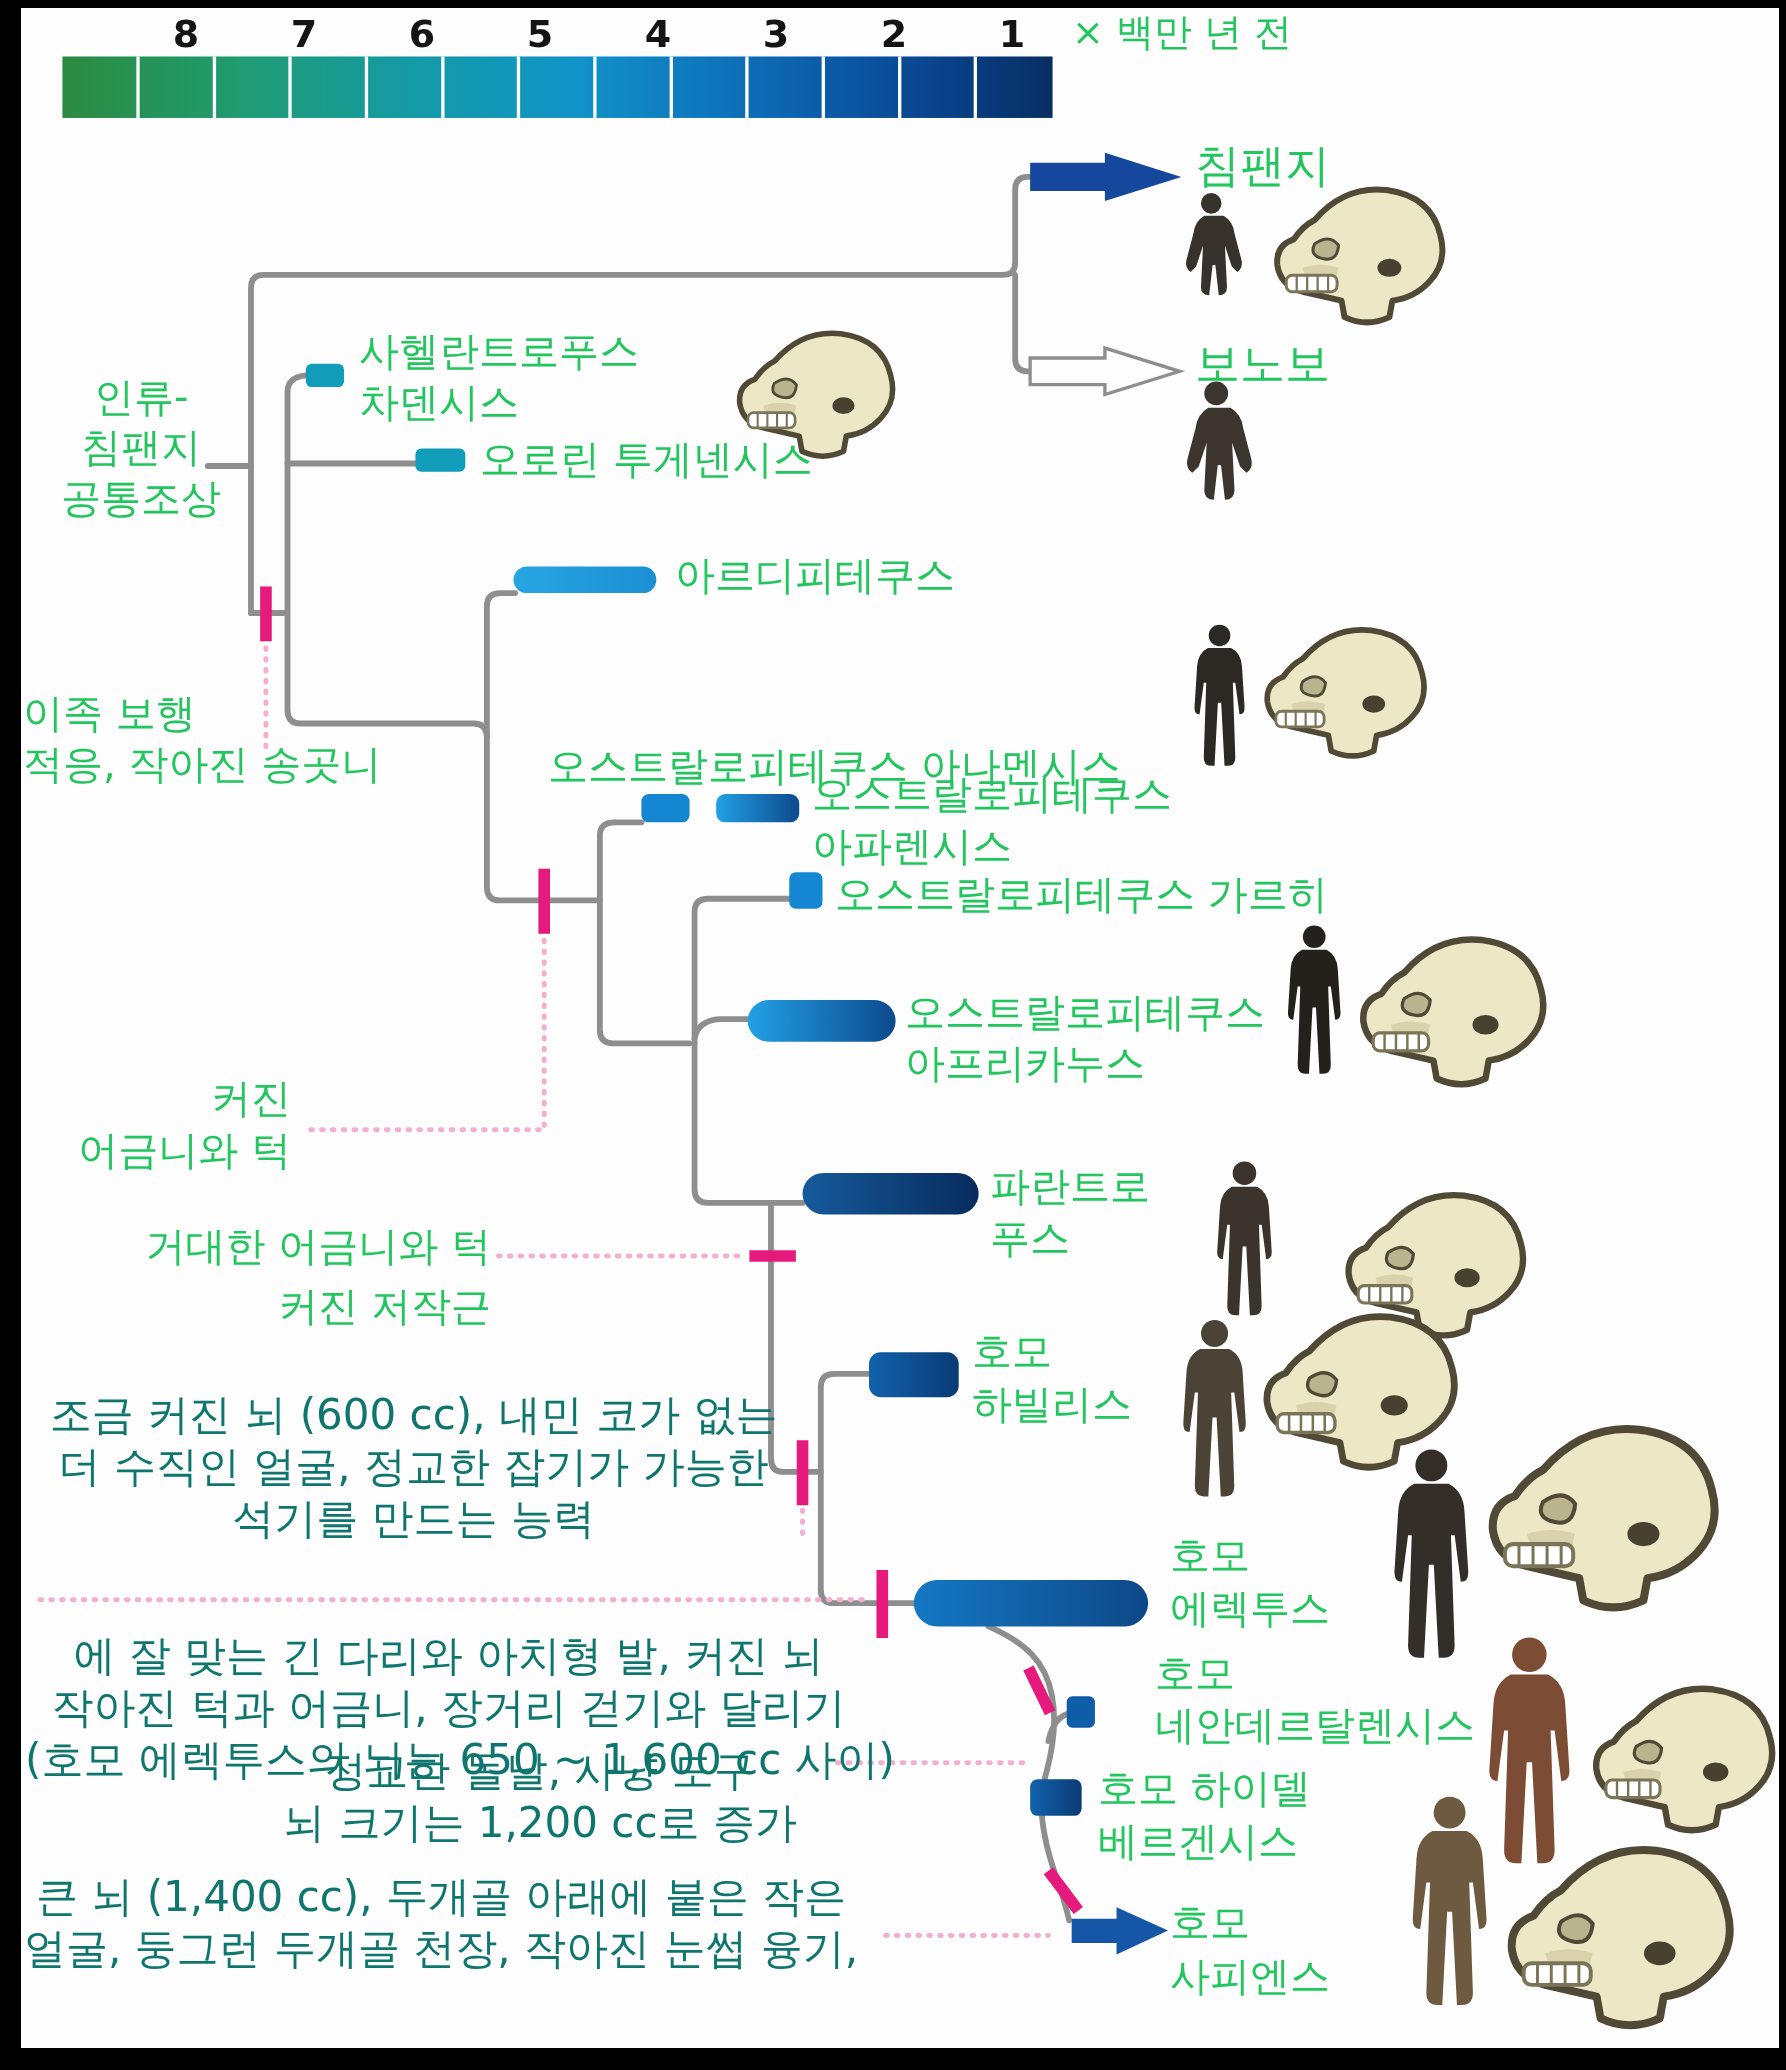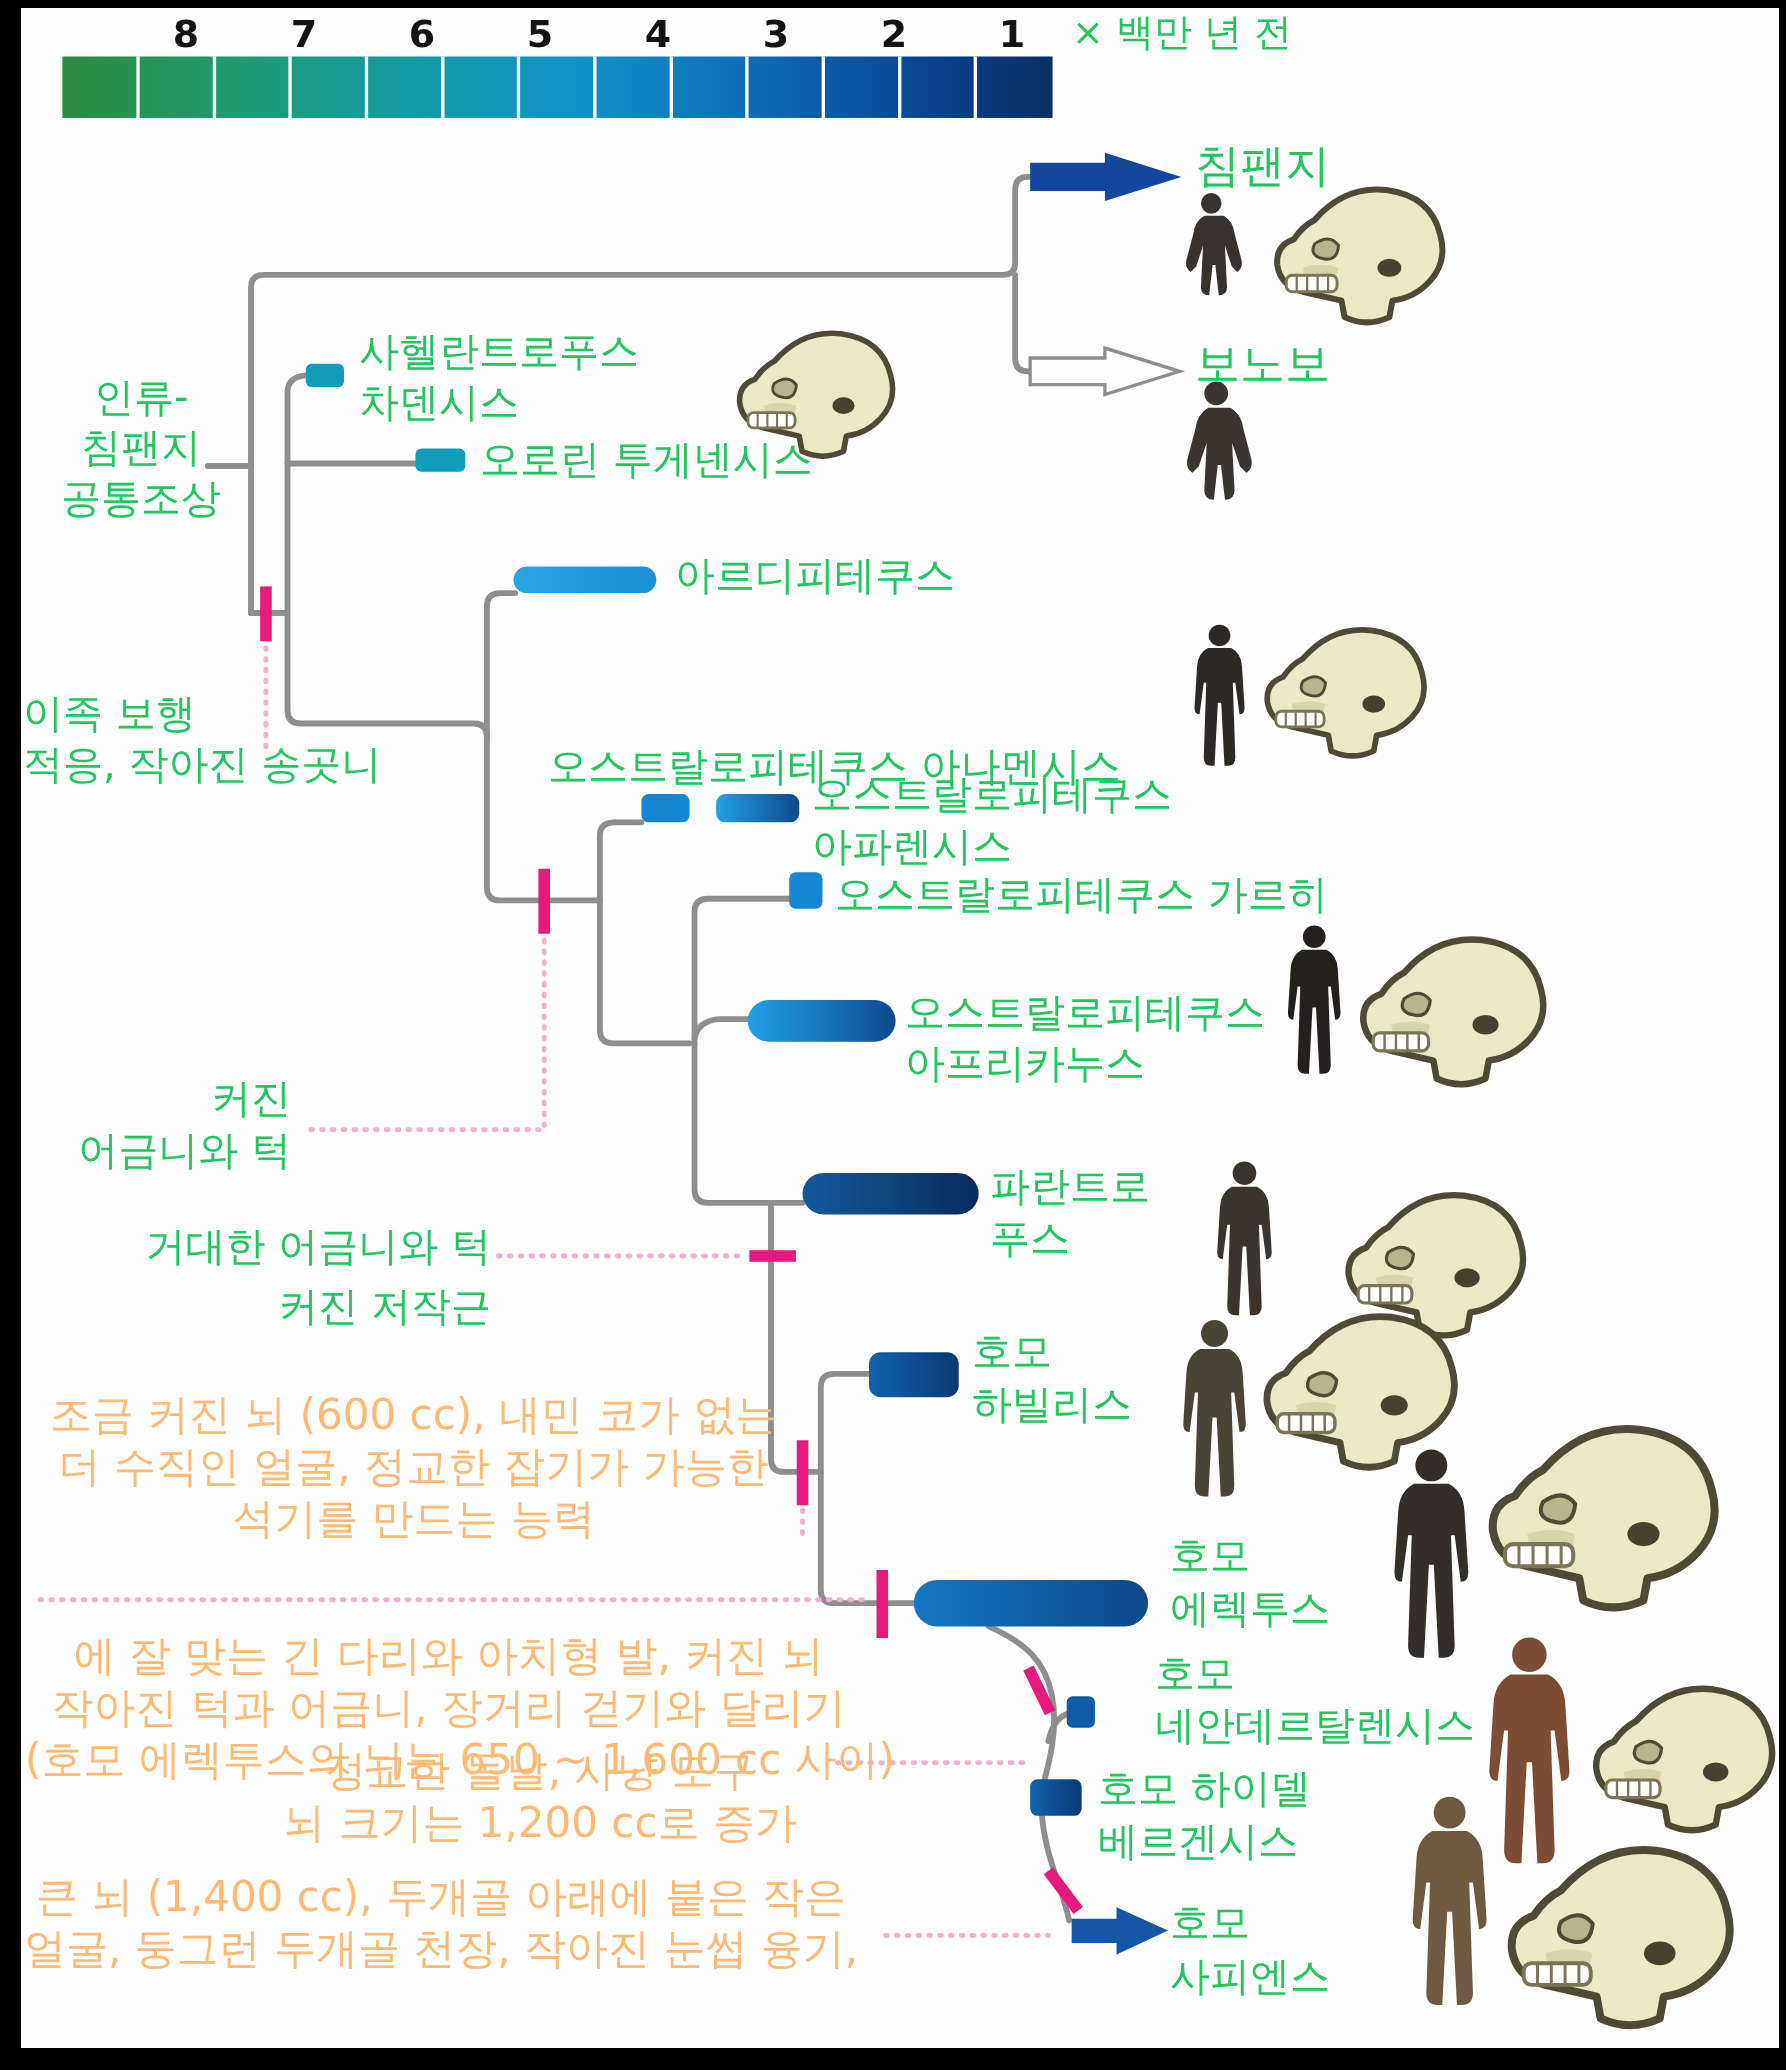--- a/index.html
+++ b/index.html
@@ -2,21 +2,21 @@
 <html style="font-size:13.3px"><head>
 <meta charset="utf-8">
 <style>
   html,body{margin:0;padding:0;background:#000;}
   .stage{position:relative;width:1787px;height:2070px;background:#000;overflow:hidden;
          font-family:"DejaVu Sans","Liberation Sans",sans-serif;}
   .paper{position:absolute;left:21px;top:8.3px;width:1758px;height:2040px;background:#fdfdfd;}
   svg.art{position:absolute;left:0;top:0;width:1787px;height:2070px;}
   .lbl{position:absolute;color:#22c55e;font-size:40px;line-height:1.0;white-space:nowrap;}
   .num{position:absolute;color:#141414;font-size:38px;font-weight:bold;width:58px;text-align:center;}
-  .blk{position:absolute;color:#fdba74;font-size:42px;line-height:1.24;white-space:nowrap;}
+  .blk{position:absolute;color:#0f766e;font-size:42px;line-height:1.24;white-space:nowrap;}
   .ctr{text-align:center;}
   .rgt{text-align:right;}
 </style>
 </head>
 <body>
 
 <div class="stage">
   <div class="paper"></div>
 
   <svg class="art" viewBox="0 0 2151 2492">

